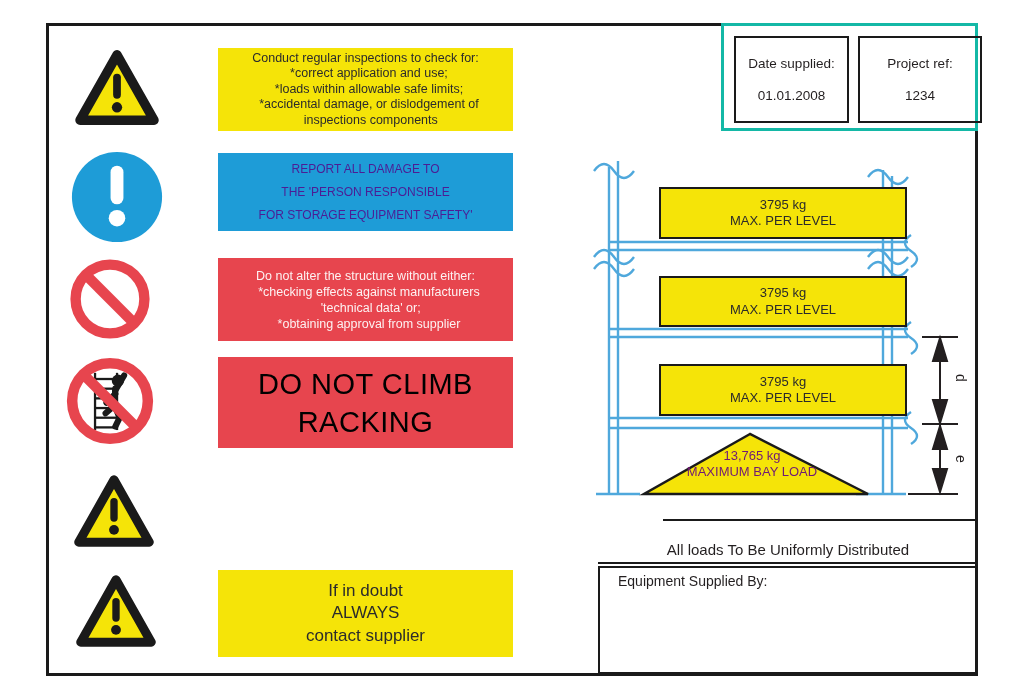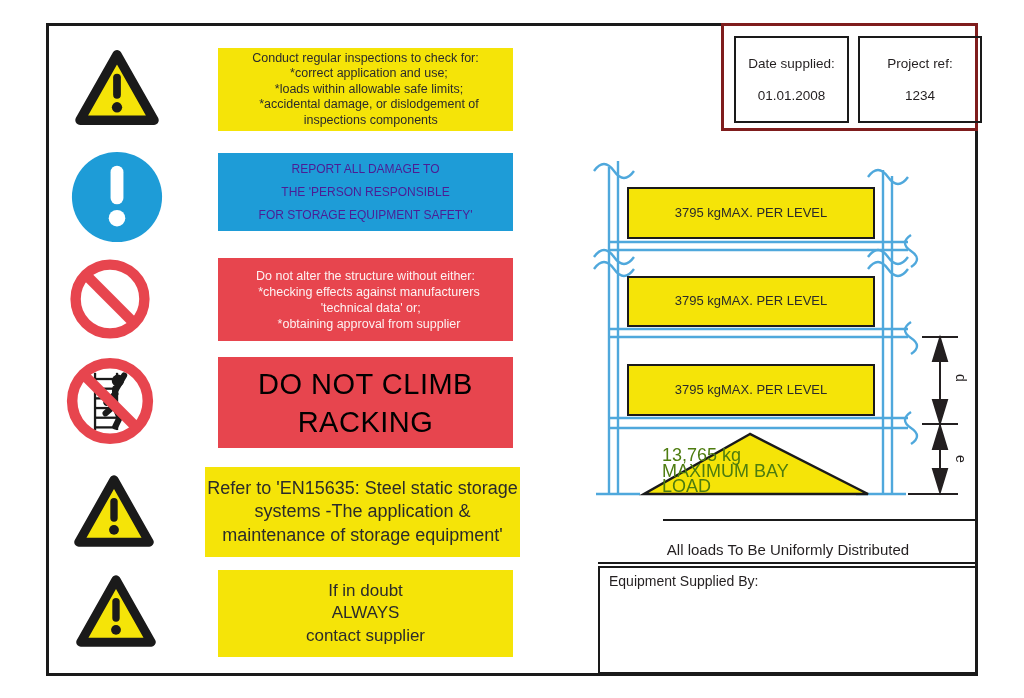--- a/index.html
+++ b/index.html
@@ -2,21 +2,21 @@
 <html><head>
 <meta charset="utf-8">
 <style>
   html,body{margin:0;padding:0;background:#ffffff;}
   #canvas{position:relative;width:1024px;height:698px;background:#ffffff;overflow:hidden;
           font-family:"Liberation Sans",sans-serif;color:#231F20;}
   .abs{position:absolute;}
   #sign-border{left:46px;top:23px;width:932px;height:653px;border:3px solid #1a1a1a;box-sizing:border-box;}
 
   
-  #header-frame{left:721px;top:23px;width:257px;height:108px;border:3px solid #7f1d1d;box-sizing:border-box;}
+  #header-frame{left:721px;top:23px;width:257px;height:108px;border:3px solid #14b8a6;box-sizing:border-box;}
   .hdr-box{position:absolute;top:10px;height:87px;border:2.5px solid #1a1a1a;box-sizing:border-box;
            display:flex;flex-direction:column;justify-content:space-evenly;align-items:center;
            font-size:13.5px;}
   #date-box{left:10px;width:115px;}
   #ref-box{left:134px;width:124px;}
 
   
   .icon{position:absolute;}
 
   
@@ -32,34 +32,34 @@
                font-size:12.5px;line-height:16px;}
   #panel-climb{left:218px;top:357px;width:295px;height:91px;background:#E7454E;color:#000000;
                font-size:29px;line-height:38px;letter-spacing:0.5px;}
   #panel-refer{left:205px;top:467px;width:315px;height:90px;background:#F5E408;
                font-size:18px;line-height:23.5px;color:#2b2b2b;}
   #panel-doubt{left:218px;top:570px;width:295px;height:87px;background:#F5E408;
                font-size:17px;line-height:22.5px;color:#2b2b2b;}
 
   
   #rack-svg{left:560px;top:140px;width:420px;height:380px;}
-  .level-box{position:absolute;left:627px;width:248px;background:#F5E408;border:2.5px solid #1a1a1a;
-             box-sizing:border-box;display:flex;flex-direction:row;justify-content:center;
+  .level-box{position:absolute;left:659px;width:248px;background:#F5E408;border:2.5px solid #1a1a1a;
+             box-sizing:border-box;display:flex;flex-direction:column;justify-content:center;
              align-items:center;font-size:13px;line-height:16.5px;color:#2b2b2b;}
   #level-1{top:187px;height:52px;}
   #level-2{top:276px;height:51px;}
   #level-3{top:364px;height:52px;}
-  #bay-text{left:662px;top:448px;width:180px;font-size:18px;line-height:15.5px;color:#4d7c0f;}
+  #bay-text{left:662px;top:448px;width:180px;text-align:center;font-size:13px;line-height:15.5px;color:#701a75;}
 
   
   #allloads-divider{left:663px;top:519px;width:315px;height:0;border-top:2px solid #1a1a1a;}
   #allloads-label{left:598px;top:541px;width:380px;text-align:center;font-size:15px;}
   #allloads-underline{left:598px;top:562px;width:380px;height:0;border-top:2px solid #1a1a1a;}
   #equipment-box{left:598px;top:566px;width:380px;height:108px;border:2.5px solid #1a1a1a;
-                 box-sizing:border-box;font-size:14px;padding:5px 9px;}
+                 box-sizing:border-box;font-size:14px;padding:5px 18px;}
 </style>
 </head>
 <body>
 
 <div id="canvas">
 
   <div id="sign-border" class="abs"></div>
 
   <div id="header-frame" class="abs">
     <div id="date-box" class="hdr-box">
@@ -148,25 +148,20 @@
       <div class="pre">   'technical data' or;</div>
       <div class="pre">  *obtaining approval from supplier</div>
     </div>
   </div>
 
   <div id="panel-climb" class="panel">
     <div>DO NOT CLIMB</div>
     <div>RACKING</div>
   </div>
 
-  <div id="panel-refer" class="panel">
-    <div>Refer to 'EN15635: Steel static storage</div>
-    <div>systems -The application &amp;</div>
-    <div>maintenance of storage equipment'</div>
-  </div>
 
   <div id="panel-doubt" class="panel">
     <div>If in doubt</div>
     <div>ALWAYS</div>
     <div>contact supplier</div>
   </div>
 
   <svg id="rack-svg" class="abs" viewBox="560 140 420 380">
     <g stroke="#4FA8DC" stroke-width="2.4" fill="none">
 

